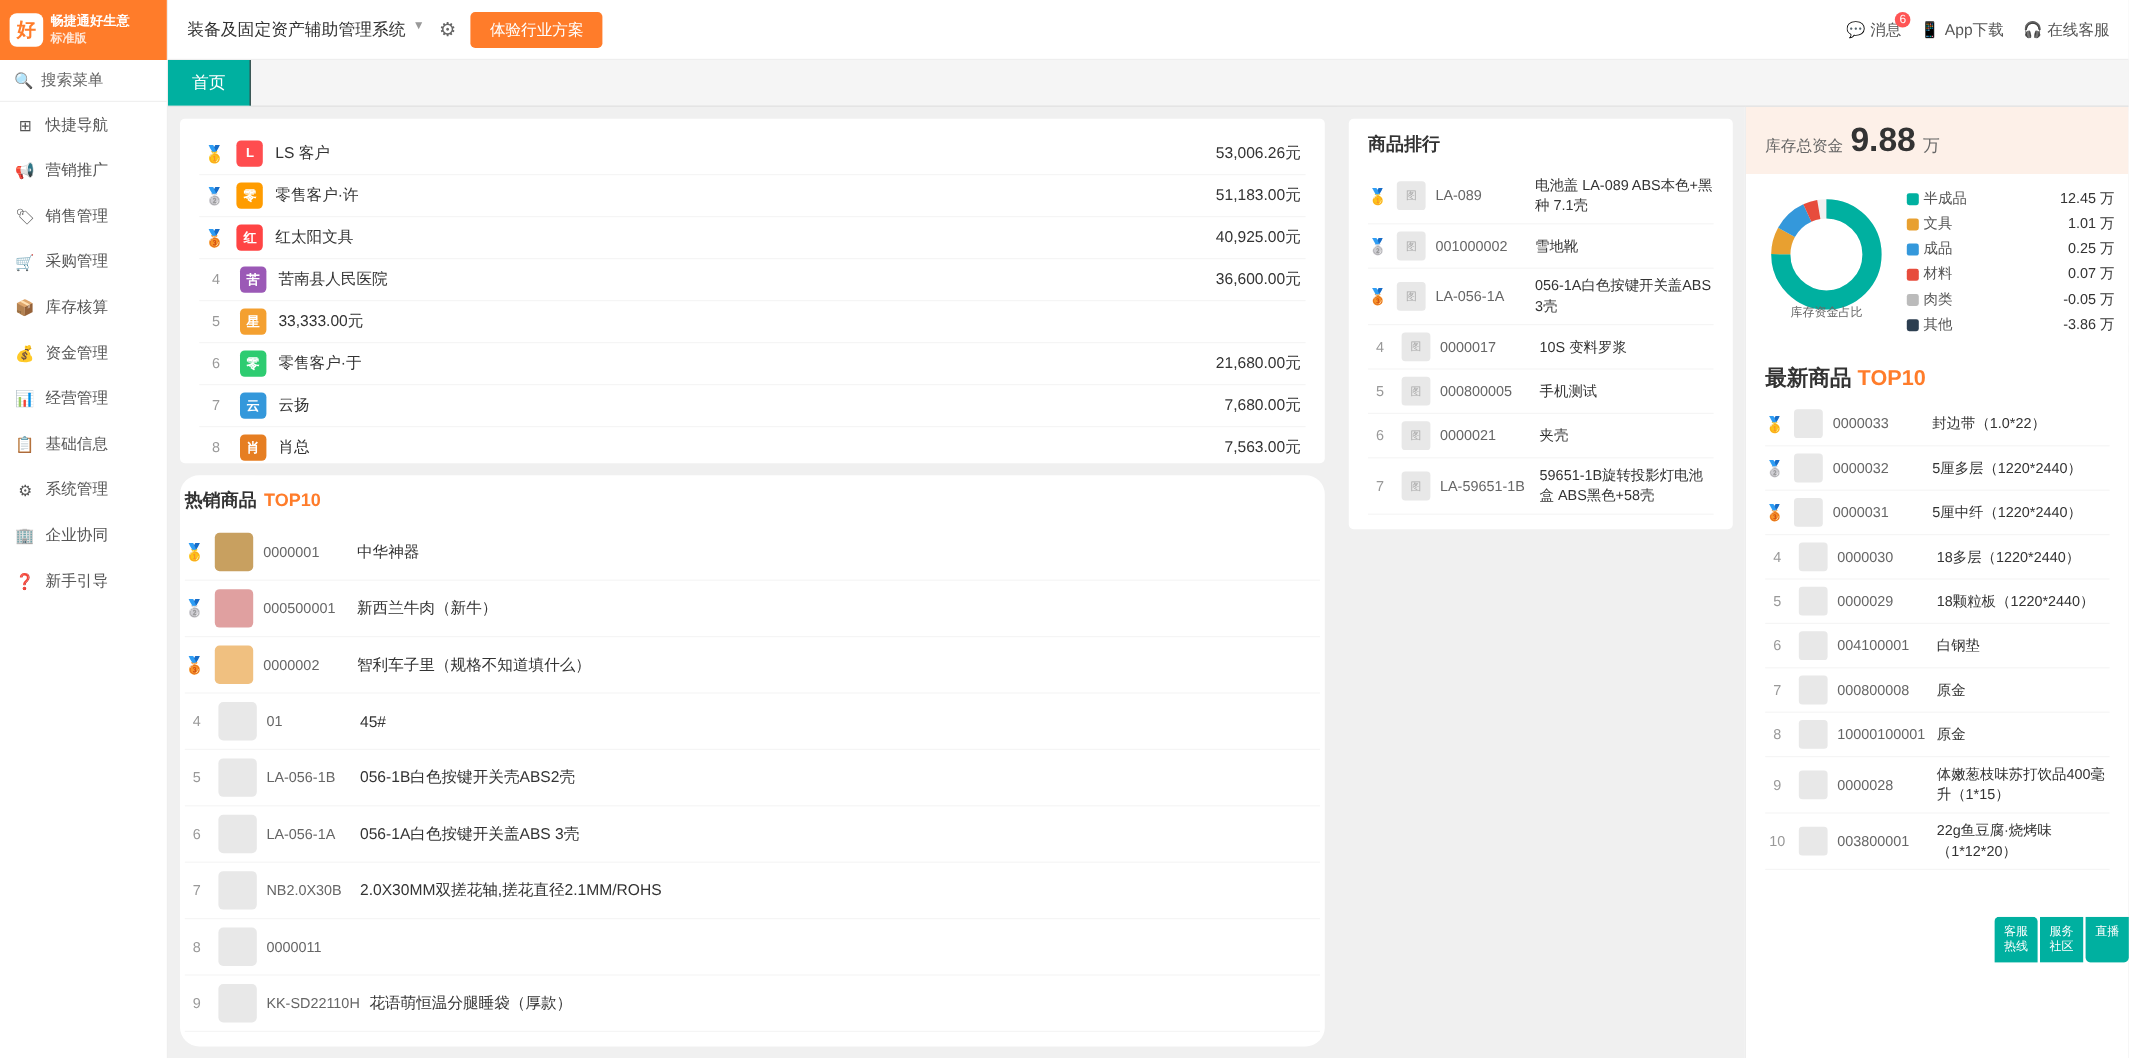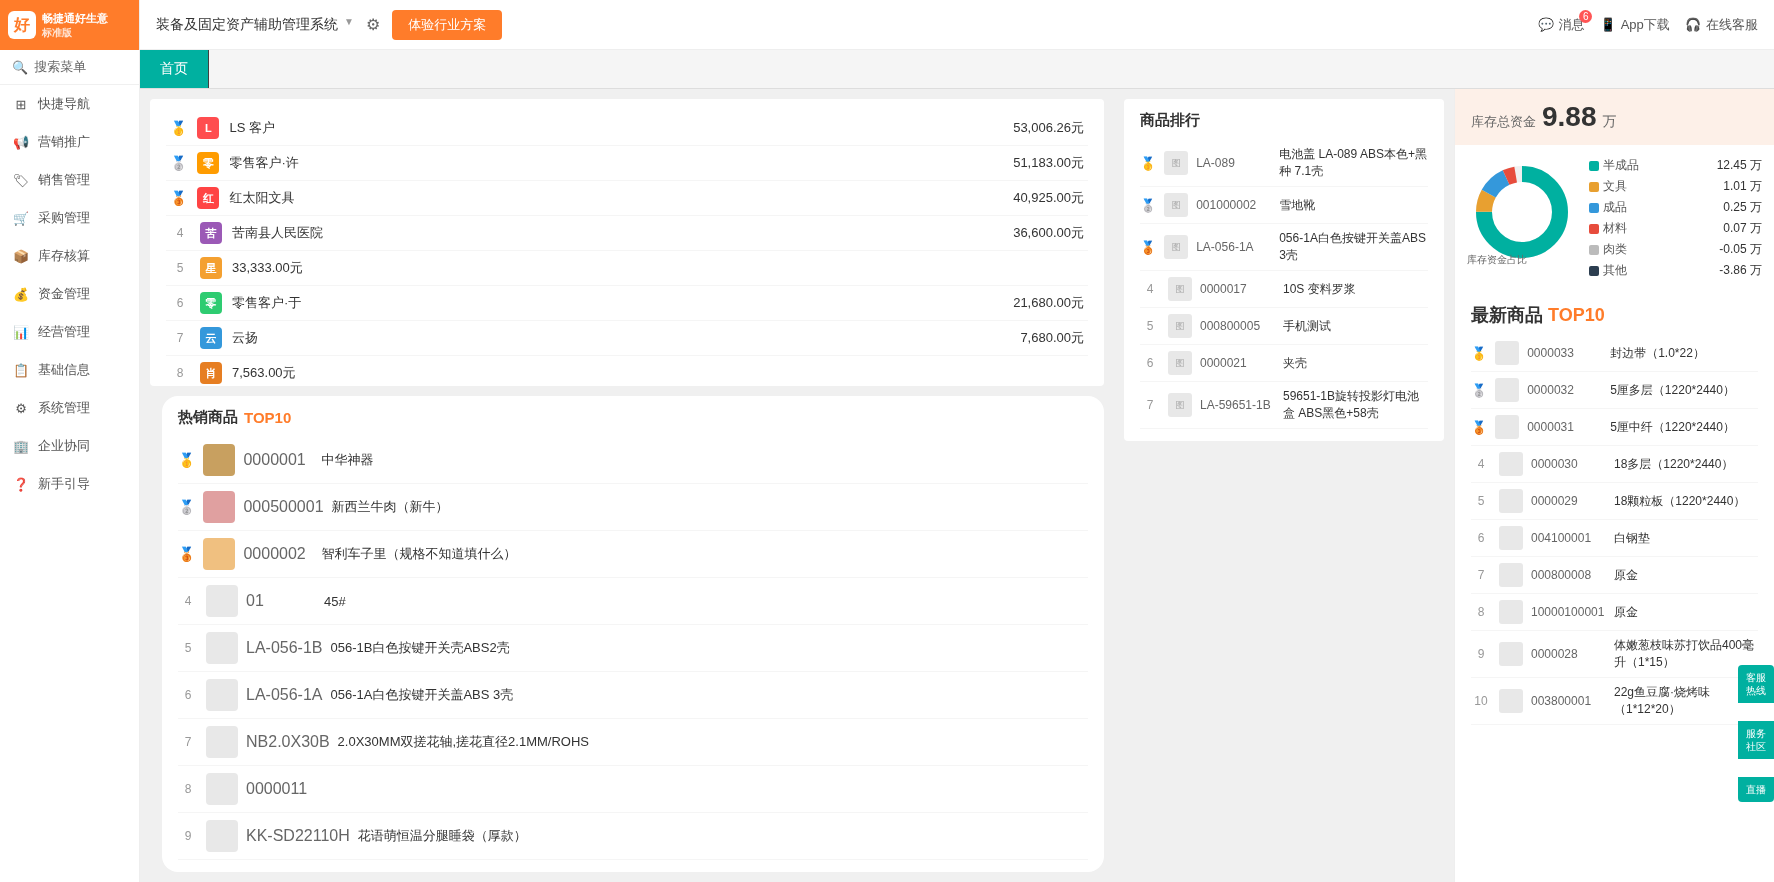--- a/index.html
+++ b/index.html
@@ -188,22 +188,21 @@
     .rank-num { width: 20px; text-align: center; color: #999; font-size: 12px; flex-shrink: 0; }
     .rank-badge { width: 22px; height: 22px; display: flex; align-items: center; justify-content: center; border-radius: 4px; color: white; font-size: 11px; font-weight: bold; flex-shrink: 0; }
     .customer-name { flex: 1; color: #333; font-size: 13px; }
     .amount { color: #333; font-size: 13px; font-weight: 500; }
     .medal-icon { font-size: 14px; flex-shrink: 0; }
 
     
     .hot-products-section {
       background: white;
       border-radius: 16px;
-      padding: 12px 16px;
-      margin-left: 12px;
+      padding: 12px 4px;
     }
     .section-title {
       font-size: 15px;
       font-weight: bold;
       color: #333;
       margin-bottom: 10px;
       display: flex;
       align-items: center;
       gap: 6px;
     }
@@ -222,21 +221,21 @@
     .product-rank { width: 20px; text-align: center; color: #999; font-size: 12px; flex-shrink: 0; }
     .product-thumb {
       width: 32px; height: 32px;
       border-radius: 4px;
       background: #eee;
       display: flex; align-items: center; justify-content: center;
       font-size: 10px; color: #aaa;
       flex-shrink: 0;
       overflow: hidden;
     }
-    .product-code { color: #666; font-size: 16px; flex-shrink: 0; min-width: 70px; }
+    .product-code { color: #666; font-size: 12px; flex-shrink: 0; min-width: 70px; }
     .product-name { color: #333; font-size: 13px; flex: 1; }
     .medal-product { font-size: 14px; flex-shrink: 0; }
 
     
     .middle-panel {
       width: 340px;
       overflow-y: auto;
       background: #f0f0f0;
       display: flex;
       flex-direction: column;
@@ -269,20 +268,21 @@
 
     
     .donut-container {
       position: relative;
       width: 110px; height: 110px;
       flex-shrink: 0;
     }
     .donut-label-inside {
       position: absolute;
       bottom: 0; left: 0; right: 0;
+      text-align: center;
       font-size: 10px;
       color: #666;
     }
 
     .legend {
       flex: 1;
       display: flex;
       flex-direction: column;
       justify-content: center;
       gap: 4px;
@@ -330,22 +330,21 @@
     .np-code { color: #666; font-size: 12px; min-width: 75px; flex-shrink: 0; }
     .np-name { color: #333; font-size: 12px; flex: 1; }
     .np-medal { font-size: 13px; flex-shrink: 0; }
 
     
     .float-service {
       position: fixed;
       right: 0;
       bottom: 80px;
       display: flex;
-      flex-direction: column;
-      gap: 18px;
+      gap: 2px;
       margin-left: 44px;
     }
     .float-btn {
       background: #00b0a0;
       color: white;
       font-size: 10px;
       text-align: center;
       padding: 6px 6px;
       cursor: pointer;
       width: 36px;
@@ -499,20 +498,21 @@
   </div>
                 <div class="ranking-row">
     <span class="rank-num">7</span>
     <span class="rank-badge" style="background:#3498db">云</span>
     <span class="customer-name">云扬</span>
     <span class="amount">7,680.00元</span>
   </div>
                 <div class="ranking-row">
     <span class="rank-num">8</span>
     <span class="rank-badge" style="background:#e67e22">肖</span>
+    <span class="customer-name">肖总</span>
     <span class="amount">7,563.00元</span>
   </div>
               </div>
           </div>
         </div>
 
         <div class="hot-products-section">
           <div class="section-title">
             <span>热销商品</span>
             <span class="top-badge">TOP10</span>

